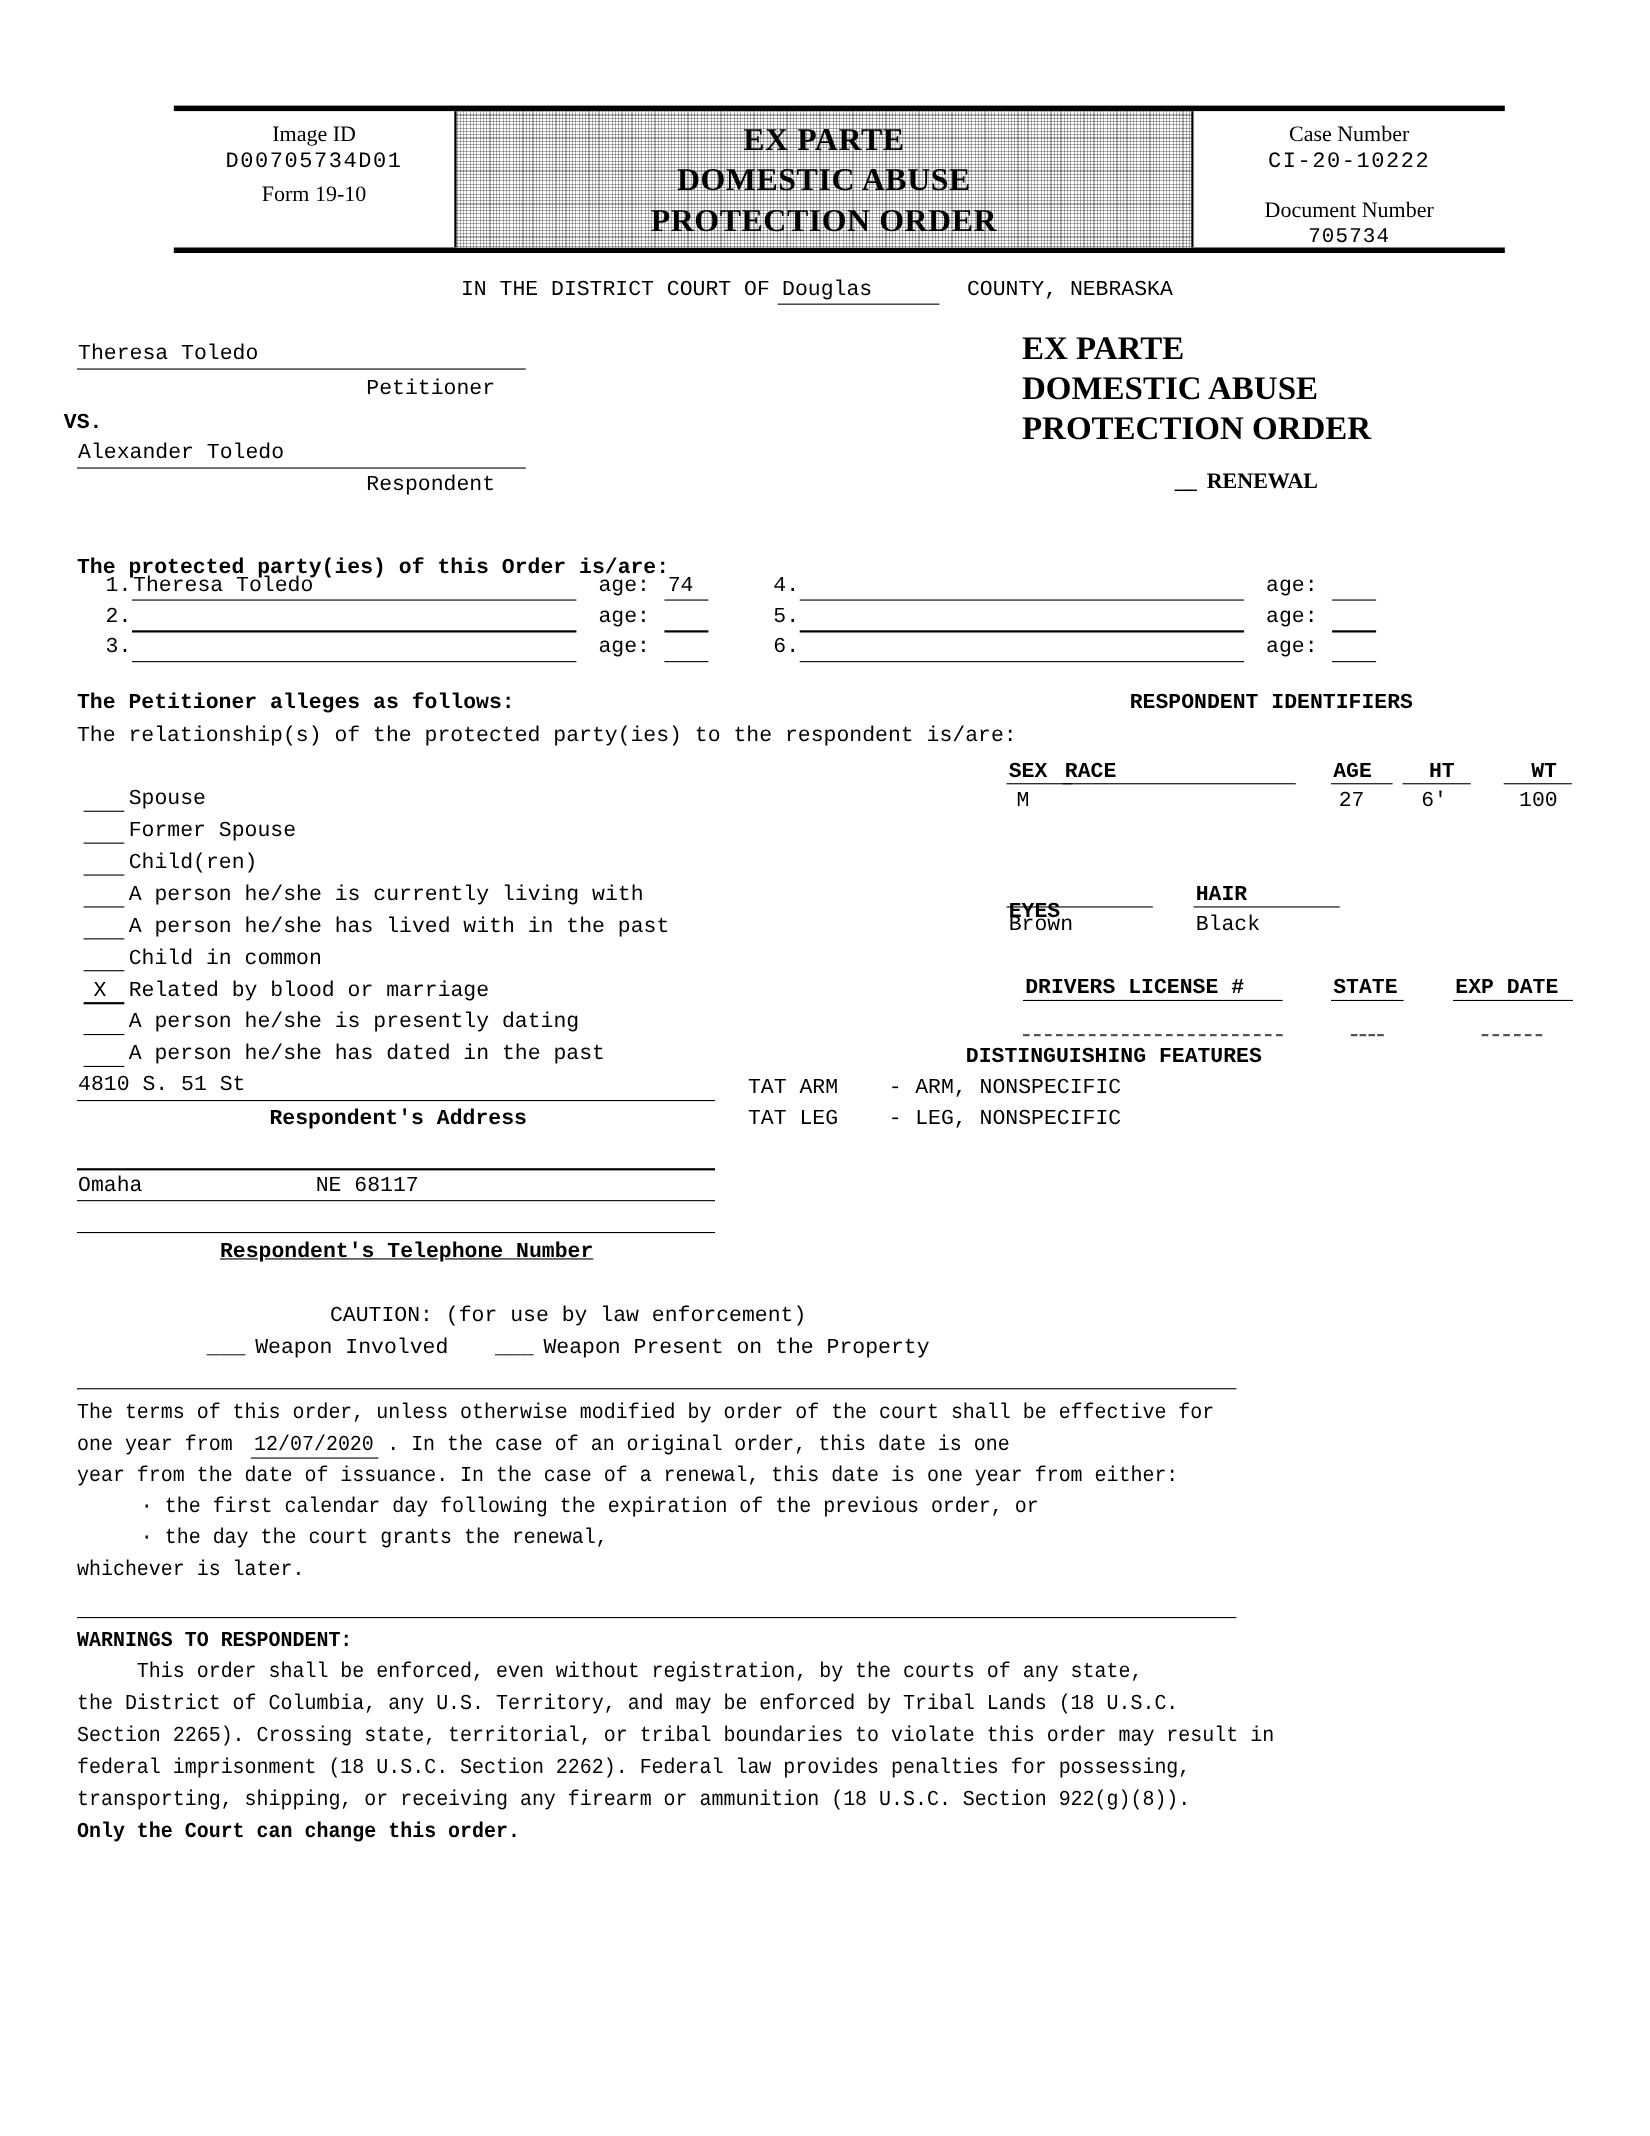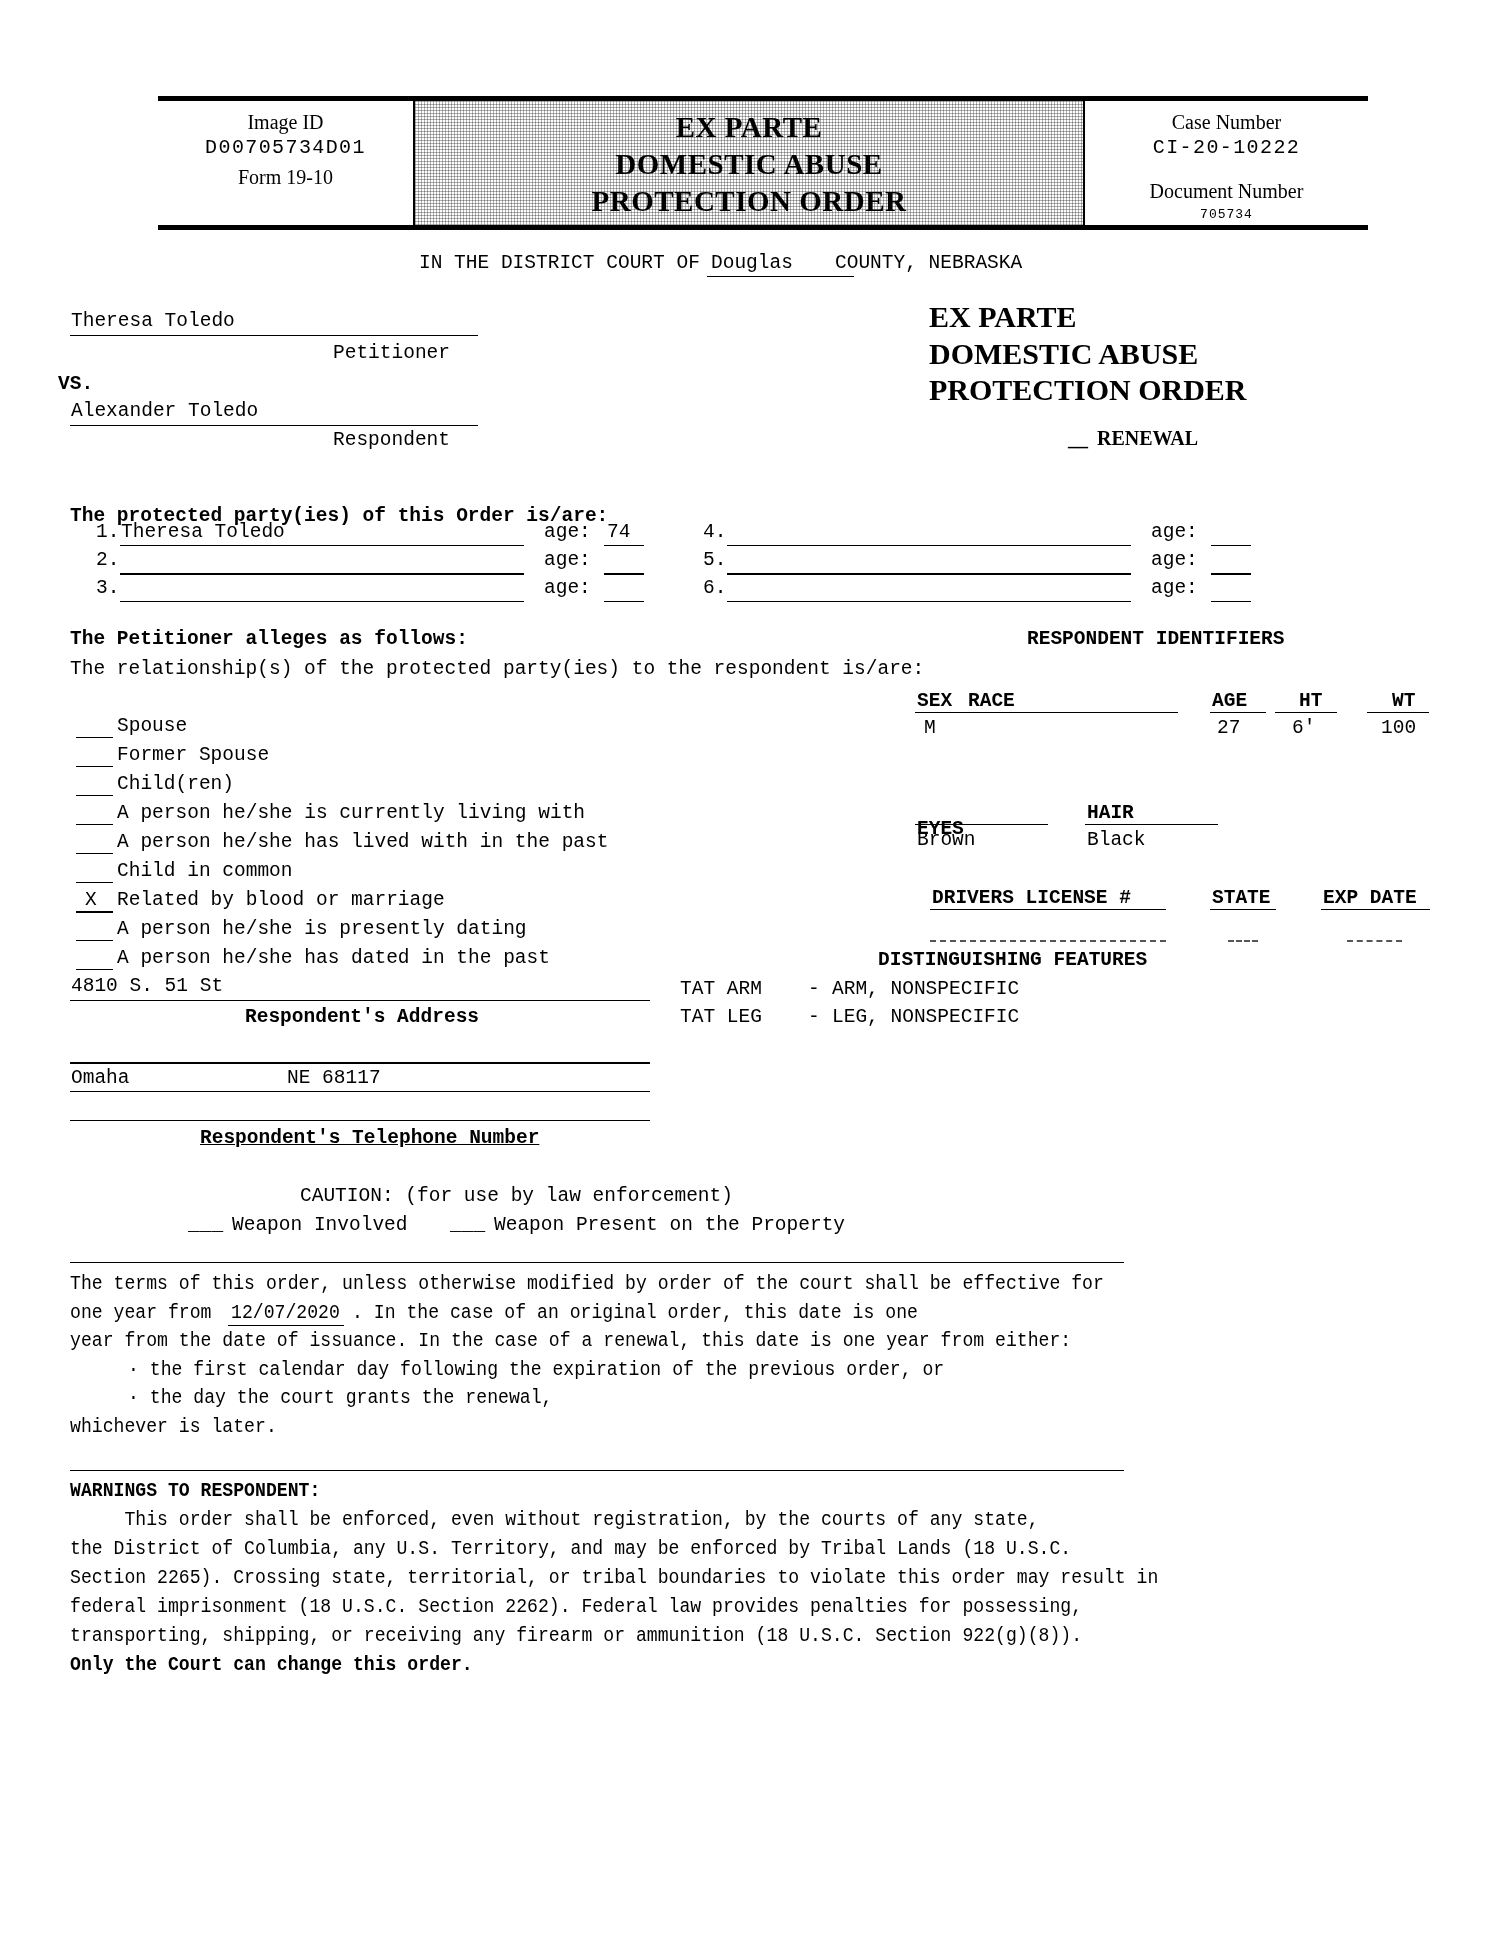--- a/index.html
+++ b/index.html
@@ -75,21 +75,21 @@
   }
   .hdr-title-line {
     font-family: "Liberation Serif", "DejaVu Serif", serif;
     font-weight: bold;
     font-size: 29px;
     line-height: 37px;
     letter-spacing: 0.5px;
   }
   .hdr-docnum {
     font-family: "Liberation Mono", "DejaVu Sans Mono", monospace;
-    font-size: 13px;
+    font-size: 19px;
     letter-spacing: 1px;
     line-height: 22px;
   }
 
   
   .t {
     position: absolute;
     font-family: "Liberation Mono", "DejaVu Sans Mono", monospace;
     font-size: 19.5px;
     line-height: 29px;
@@ -155,21 +155,21 @@
       <div class="hdr-label">Case Number</div>
       <div class="hdr-mono">CI-20-10222</div>
       <div class="hdr-label" style="margin-top:18px;">Document Number</div>
       <div class="hdr-docnum">705734</div>
     </div>
   </div>
 
   <div class="t" style="left:419px; top:249px;">IN THE DISTRICT COURT OF</div>
   <div class="t" style="left:711px; top:249px;">Douglas</div>
   <div class="rule rule-thin" style="left:707px; top:276px; width:147px;"></div>
-  <div class="t" style="left:835px; top:249px;">COUNTY, NEBRASKA</div>
+  <div class="t" style="left:879px; top:249px;">COUNTY, NEBRASKA</div>
 
   <div class="t" style="left:71px; top:307px;">Theresa Toledo</div>
   <div class="rule rule-thin" style="left:70px; top:335px; width:408px;"></div>
   <div class="t" style="left:333px; top:339px;">Petitioner</div>
 
   <div class="t b" style="left:58px; top:370px;">VS.</div>
 
   <div class="t" style="left:71px; top:397px;">Alexander Toledo</div>
   <div class="rule" style="left:70px; top:425px; width:408px;"></div>
   <div class="t" style="left:333px; top:426px;">Respondent</div>

